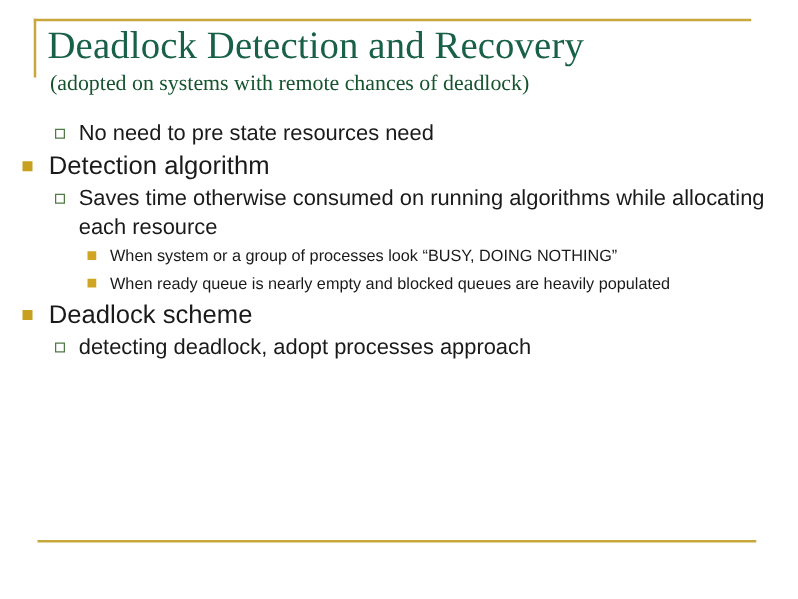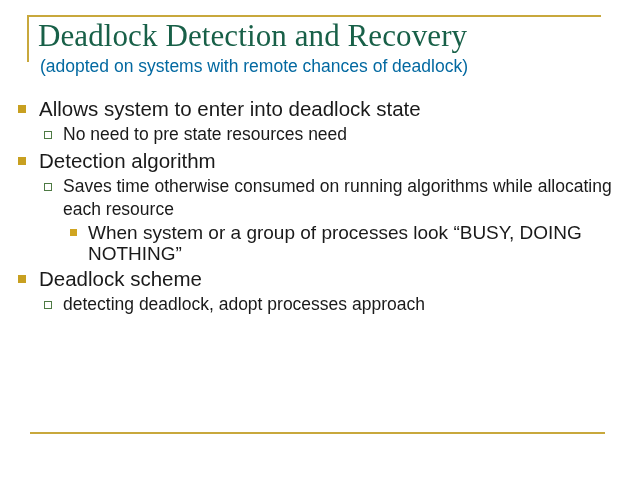--- a/index.html
+++ b/index.html
@@ -58,24 +58,24 @@
   }
   .slide-title {
     font-family: "Liberation Serif", serif;
     font-size: 31px;
     line-height: 36px;
     color: #186048;
     letter-spacing: 0.1px;
     white-space: nowrap;
   }
   .slide-subtitle {
-    font-family: Liberation Sans, sans-serif;
+    font-family: Liberation Serif, serif;
     font-size: 17.5px;
     line-height: 22px;
-    color: #0369a1;
+    color: #14532d;
     margin-top: 1px;
     margin-left: 2px;
     white-space: nowrap;
   }
 
   
   .body {
     position: absolute;
     left: 0;
     top: 95px;
@@ -135,21 +135,21 @@
     padding-right: 14px;
   }
   .lvl3 .bullet {
     width: 7px;
     height: 7px;
     background: #d0a521;
     margin-top: 7px;
     margin-right: 11px;
   }
   .lvl3 .txt {
-    font-size: 19px;
+    font-size: 13px;
     line-height: 21px;
   }
 
   .txt {
     display: block;
   }
 </style>
 </head>
 <body>
 
@@ -158,55 +158,55 @@
   <div class="rule-top"></div>
   <div class="rule-left"></div>
 
   <div class="title-block">
     <div class="slide-title">Deadlock Detection and Recovery</div>
     <div class="slide-subtitle">(adopted on systems with remote chances of deadlock)</div>
   </div>
 
   <div class="body">
 
+
+    <div class="item lvl2">
+      <span class="bullet"></span>
+      <span class="txt">No need to pre state resources need</span>
+    </div>
+
     <div class="item lvl1">
       <span class="bullet"></span>
-      <span class="txt">Allows system to enter into deadlock state</span>
+      <span class="txt">Detection algorithm</span>
     </div>
 
     <div class="item lvl2">
       <span class="bullet"></span>
-      <span class="txt">No need to pre state resources need</span>
-    </div>
+      <span class="txt">Saves time otherwise consumed on running algorithms while allocating each resource</span>
+    </div>
+
+
+    <div class="item lvl3">
+      <span class="bullet"></span>
+      <span class="txt">When system or a group of processes look “BUSY, DOING NOTHING”</span>
+    </div>
+
+    <div class="item lvl3">
+      <span class="bullet"></span>
+      <span class="txt">When ready queue is nearly empty and blocked queues are heavily populated</span>
+    </div>
+
 
     <div class="item lvl1">
       <span class="bullet"></span>
-      <span class="txt">Detection algorithm</span>
+      <span class="txt">Deadlock scheme</span>
     </div>
 
     <div class="item lvl2">
       <span class="bullet"></span>
-      <span class="txt">Saves time otherwise consumed on running algorithms while allocating each resource</span>
-    </div>
-
-
-    <div class="item lvl3">
-      <span class="bullet"></span>
-      <span class="txt">When system or a group of processes look “BUSY, DOING NOTHING”</span>
-    </div>
-
-
-
-    <div class="item lvl1">
-      <span class="bullet"></span>
-      <span class="txt">Deadlock scheme</span>
-    </div>
-
-    <div class="item lvl2">
-      <span class="bullet"></span>
       <span class="txt">detecting deadlock, adopt processes approach</span>
     </div>
 
   </div>
 
   <div class="rule-bottom"></div>
 
 </div>
 
 </body></html>

